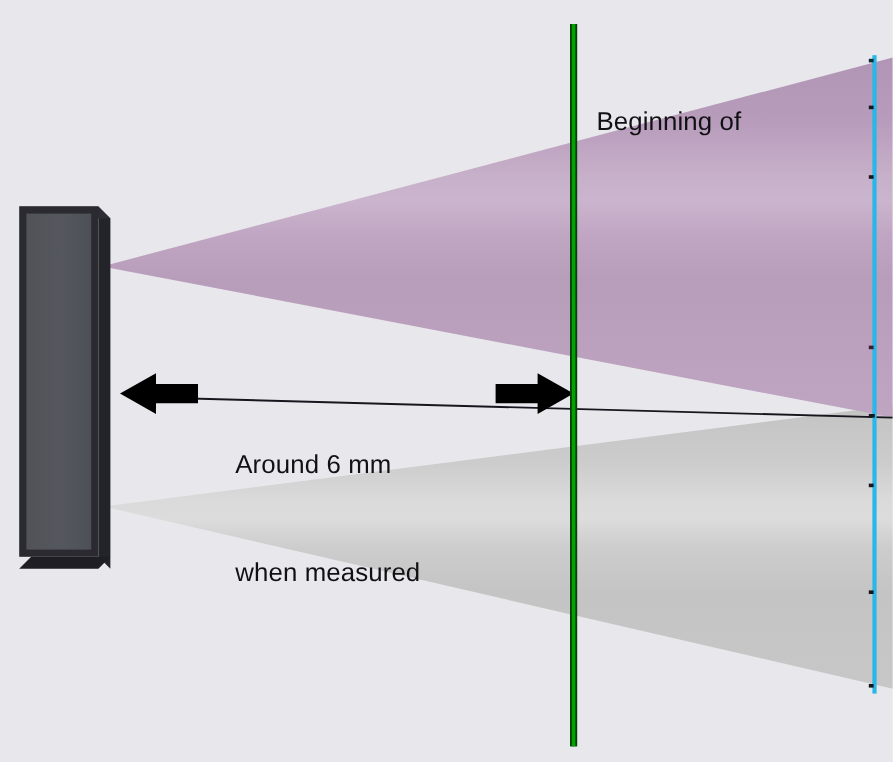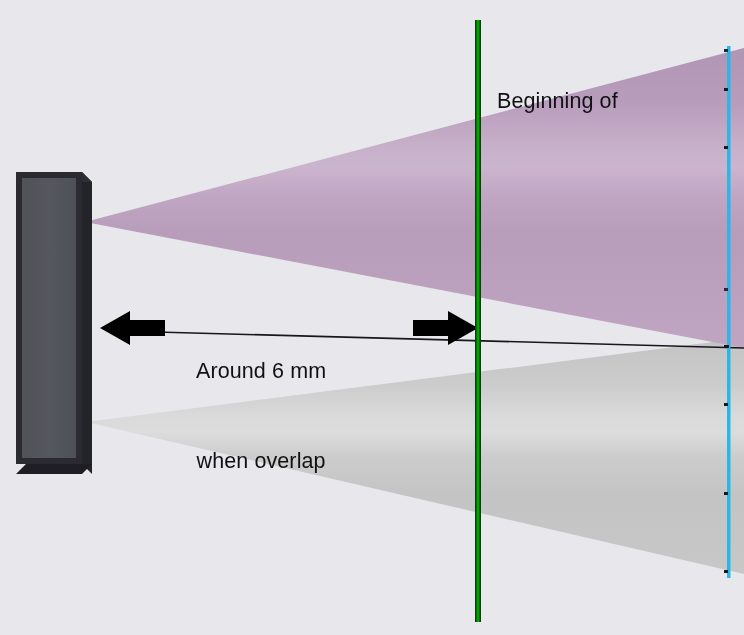--- a/index.html
+++ b/index.html
@@ -33,22 +33,22 @@
     white-space: pre;
     user-select: none;
   }
   #label-overlap {
     left: 497px;
     top: 26px;
     text-align: left;
   }
   #label-distance {
     left: 196px;
-    top: 296px;
-    text-align: center;
+    top: 312px;
+    text-align: left;
   }
   .label-line {
     display: block;
   }
 </style>
 </head>
 <body>
 
 <div id="stage">
 
@@ -127,16 +127,16 @@
       <rect x="724" y="570" width="4" height="3" fill="#16161e"></rect>
     </g>
   </svg>
 
   <div class="label" id="label-overlap">
     <span class="label-line">Beginning of</span>
   </div>
 
   <div class="label" id="label-distance">
     <span class="label-line">Around 6 mm</span>
-    <span class="label-line">when overlap</span>
+    <span class="label-line">when measured</span>
   </div>
 
 </div>
 
 </body></html>

